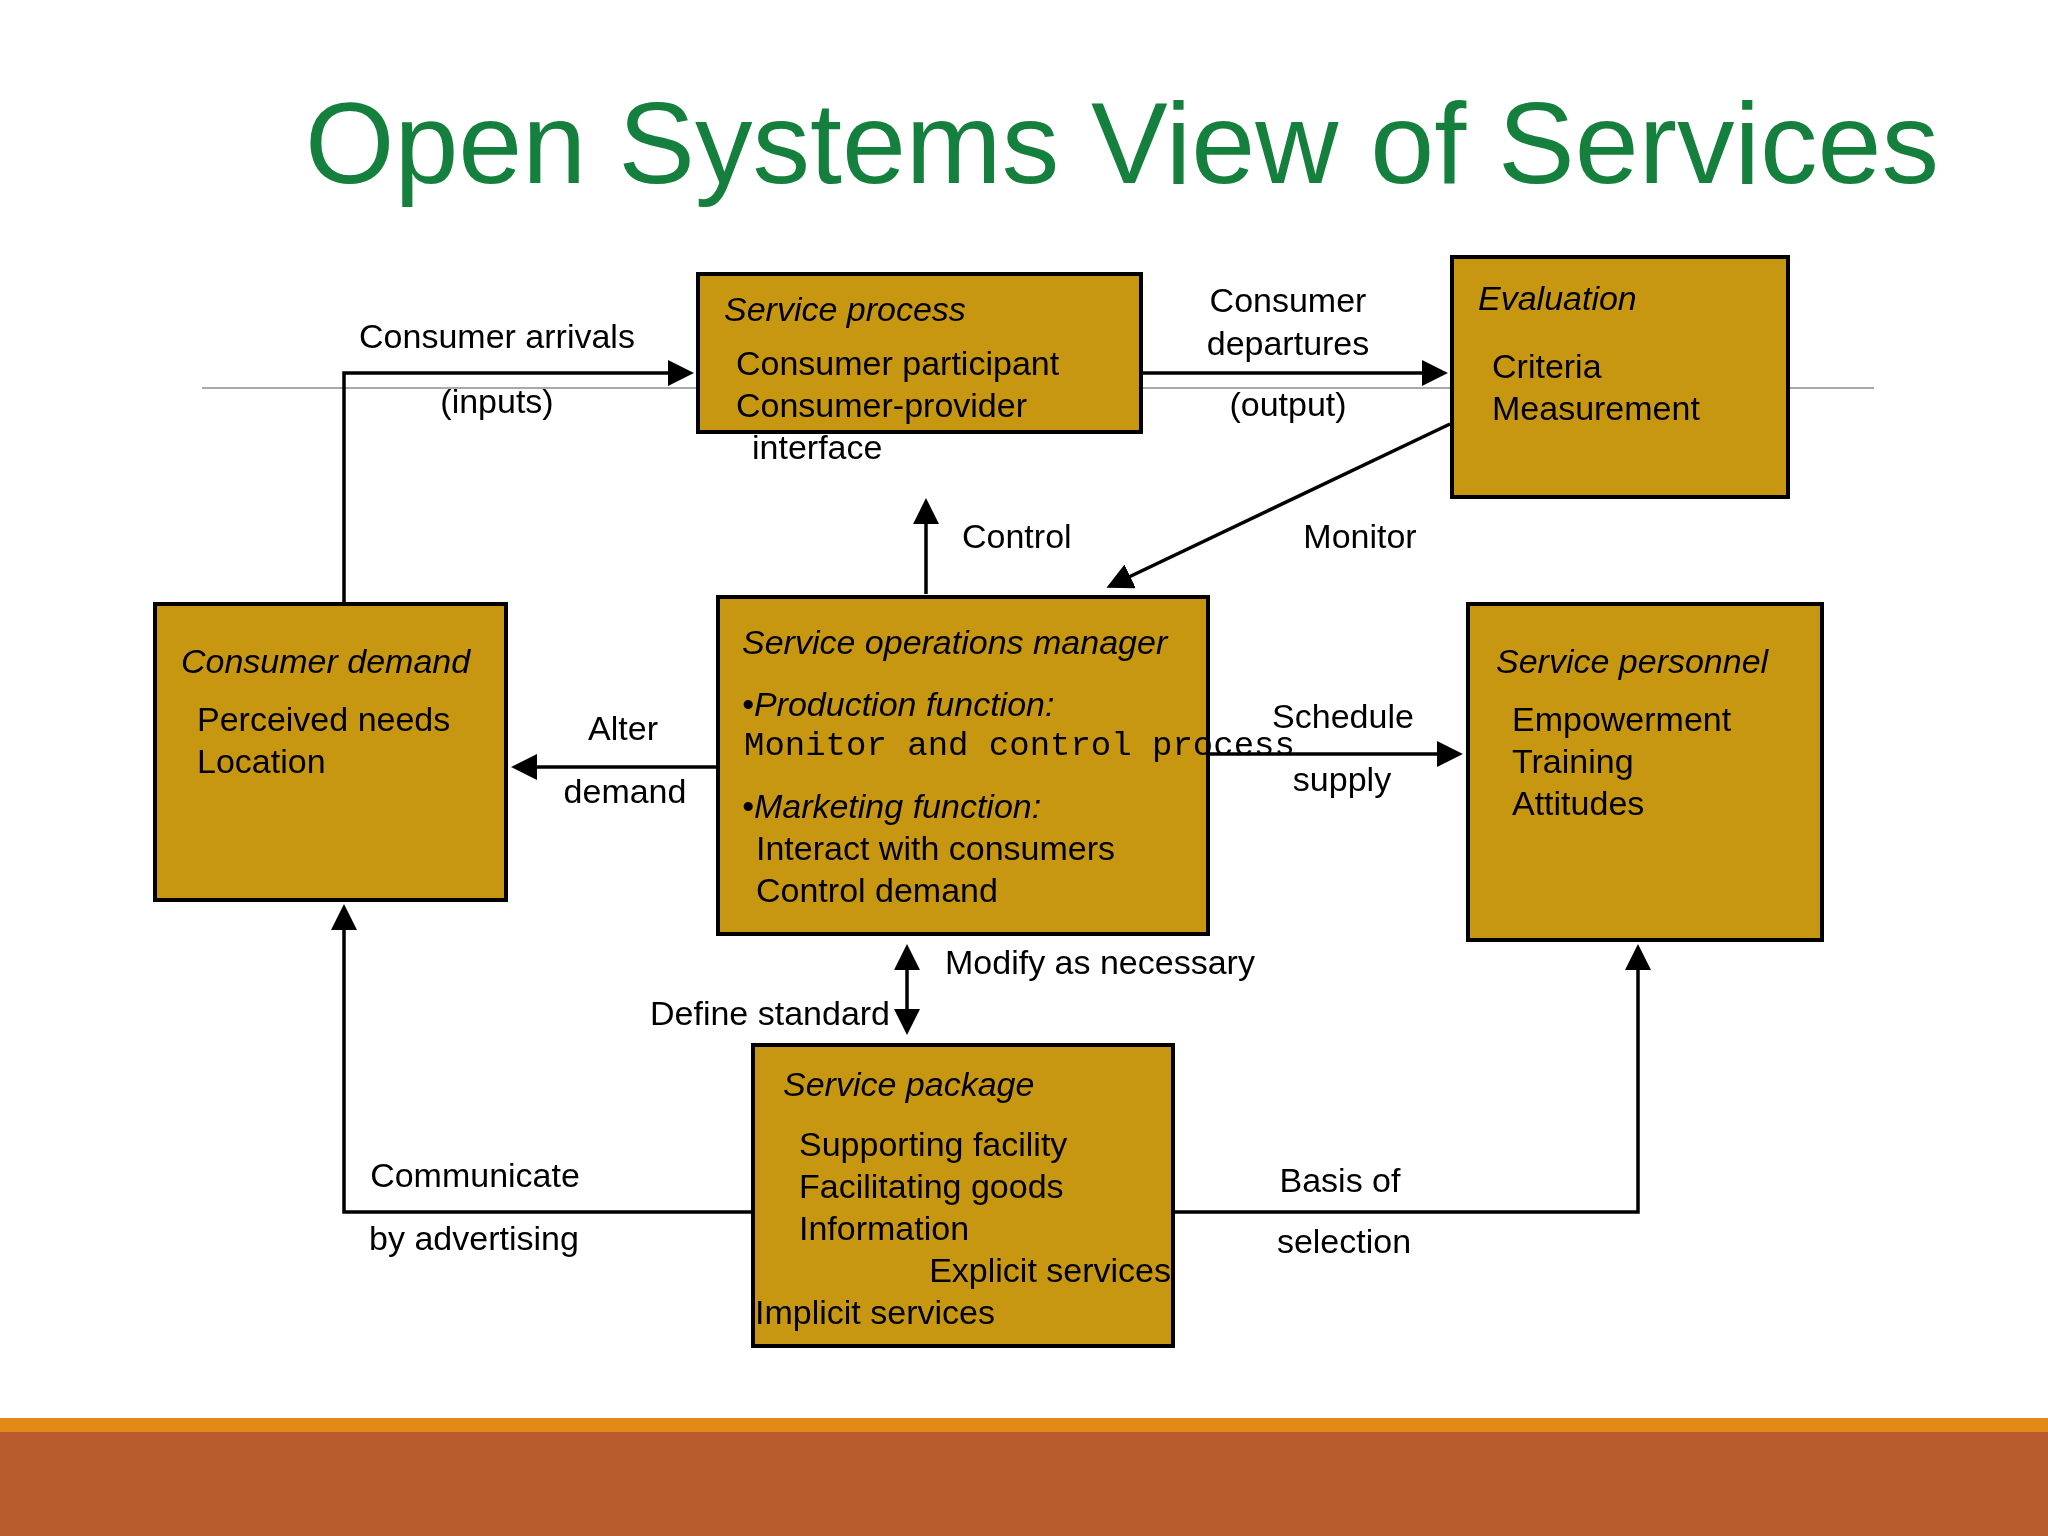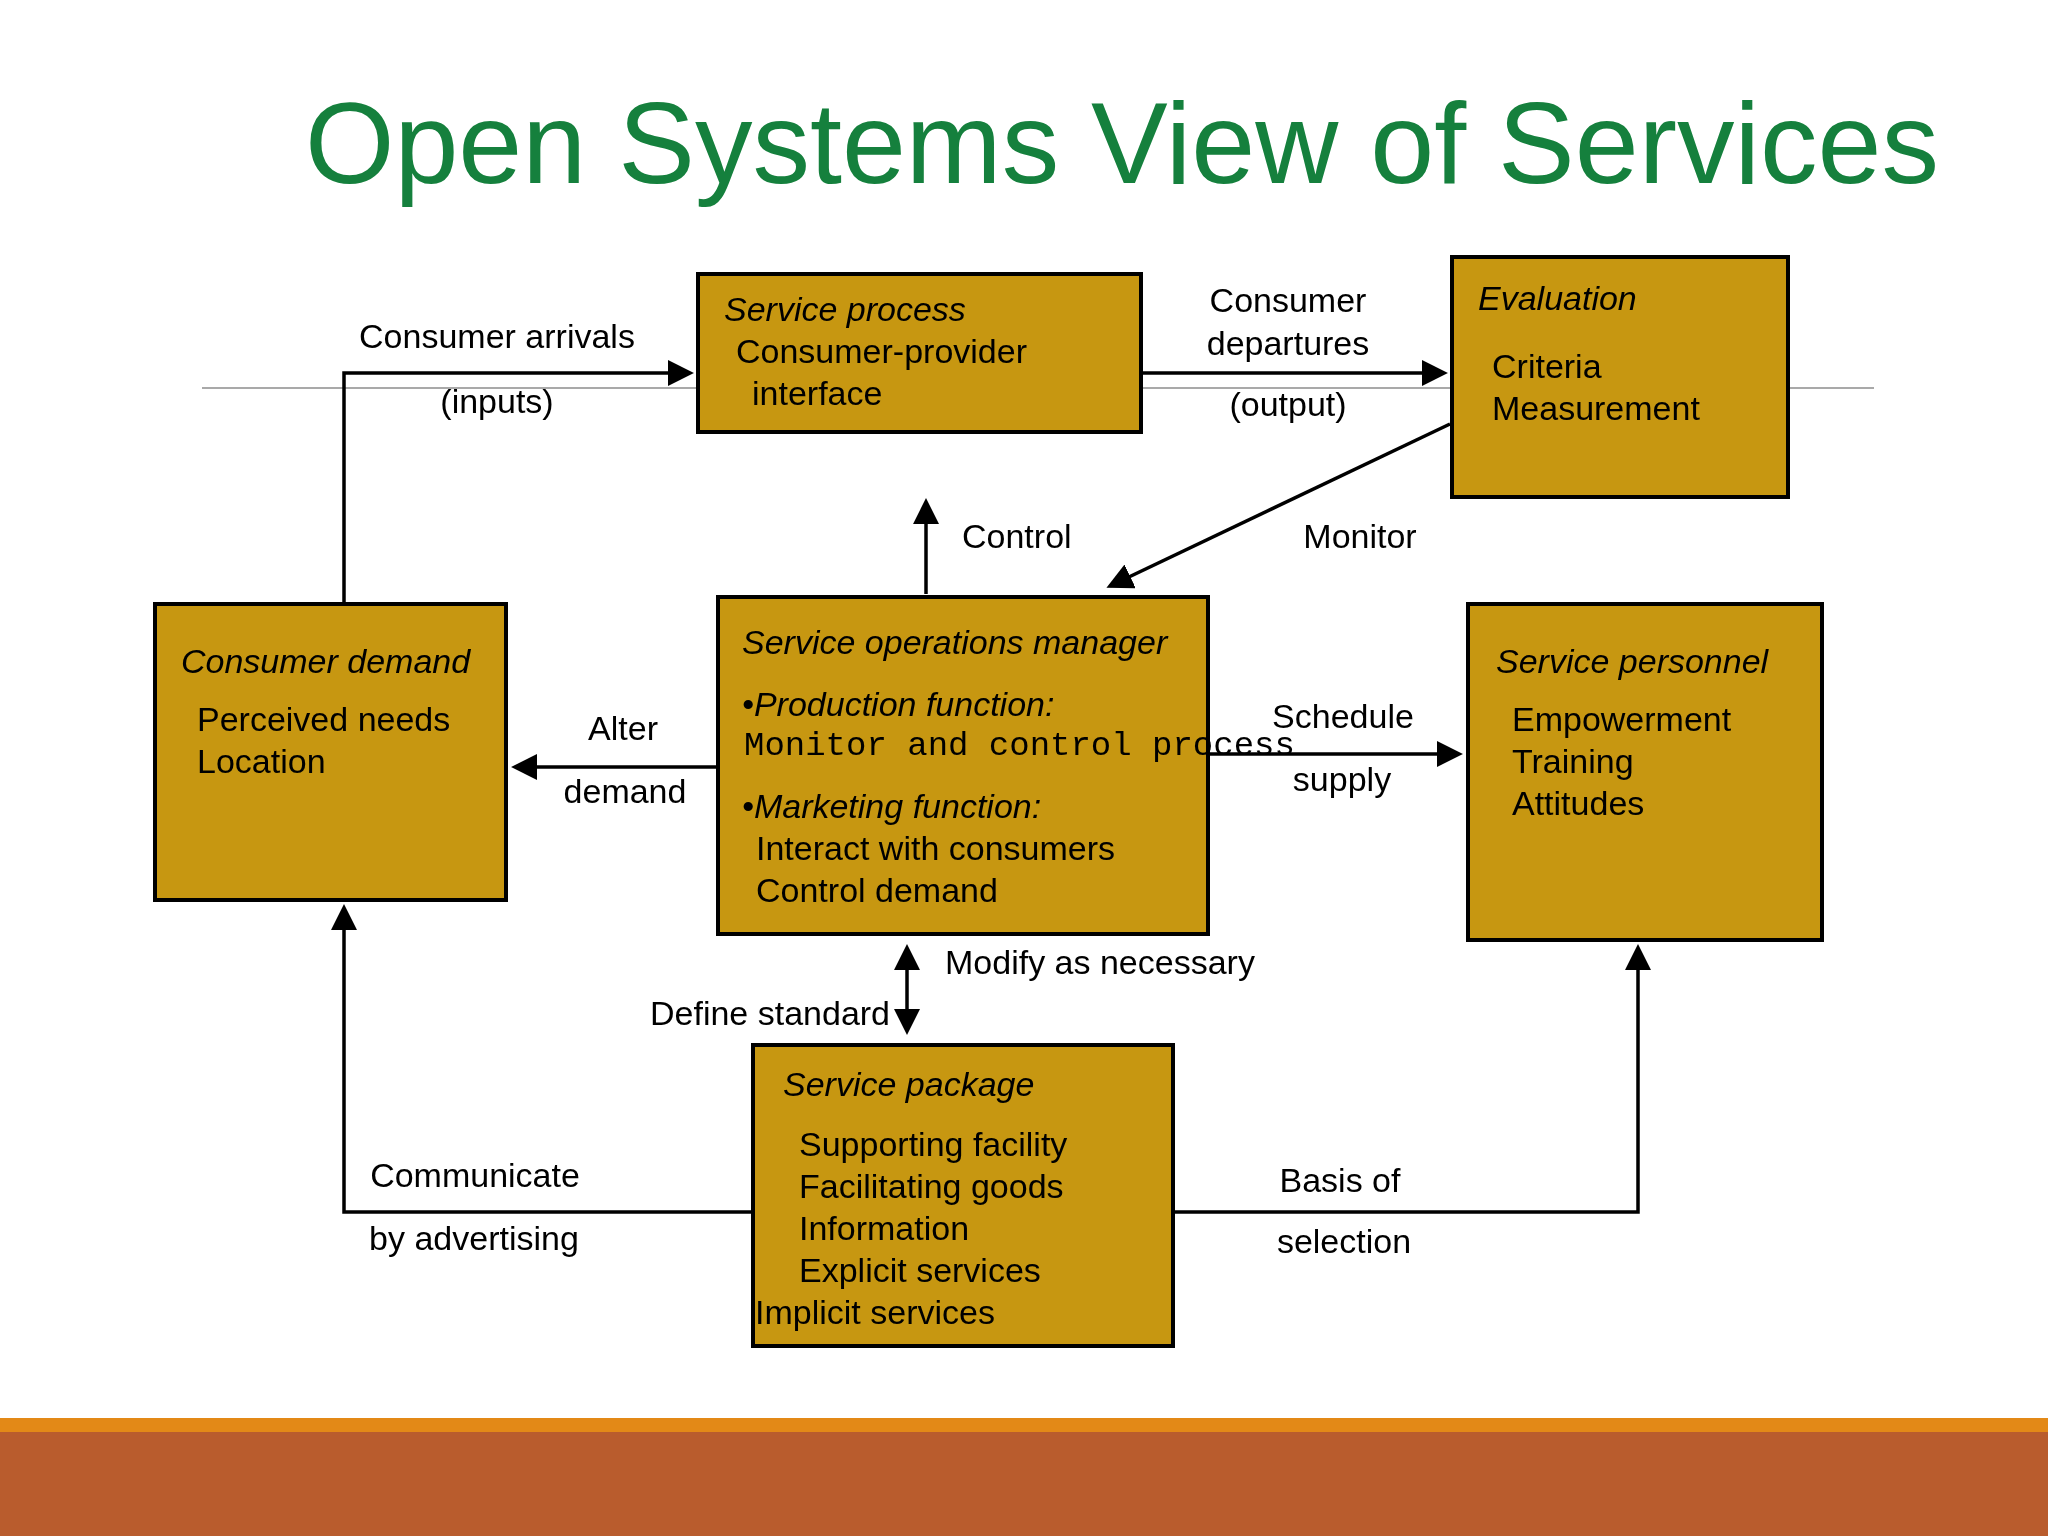--- a/index.html
+++ b/index.html
@@ -84,20 +84,21 @@
 
     <polyline points="751,1212 344,1212 344,908" fill="none" stroke="#000" stroke-width="3.5" marker-end="url(#ah)"></polyline>
 
     <polyline points="1175,1212 1638,1212 1638,948" fill="none" stroke="#000" stroke-width="3.5" marker-end="url(#ah)"></polyline>
   </svg>
 
   <div class="slide-title">Open Systems View of Services</div>
 
   <div class="box" style="left:696px;top:272px;width:447px;height:162px;">
     <div class="box-title" style="margin:12px 0 0 24px;">Service process</div>
+    <div class="box-line" style="margin:12px 0 0 36px;">Consumer participant</div>
     <div class="box-line" style="margin-left:36px;">Consumer-provider</div>
     <div class="box-line" style="margin-left:52px;">interface</div>
   </div>
 
   <div class="box" style="left:1450px;top:255px;width:340px;height:244px;">
     <div class="box-title" style="margin:18px 0 0 24px;">Evaluation</div>
     <div class="box-line" style="margin:26px 0 0 38px;">Criteria</div>
     <div class="box-line" style="margin-left:38px;">Measurement</div>
   </div>
 
@@ -121,21 +122,21 @@
     <div class="box-line" style="margin:16px 0 0 42px;">Empowerment</div>
     <div class="box-line" style="margin-left:42px;">Training</div>
     <div class="box-line" style="margin-left:42px;">Attitudes</div>
   </div>
 
   <div class="box" style="left:751px;top:1043px;width:424px;height:305px;">
     <div class="box-title" style="margin:16px 0 0 28px;">Service package</div>
     <div class="box-line" style="margin:18px 0 0 44px;">Supporting facility</div>
     <div class="box-line" style="margin-left:44px;">Facilitating goods</div>
     <div class="box-line" style="margin-left:44px;">Information</div>
-    <div class="box-line" style="margin-left:44px;">Explicit services</div>
+    <div class="box-line" style="margin-left:20px;text-align:right;">Explicit services</div>
     <div class="box-line" style="">Implicit services</div>
   </div>
 
   <div class="lbl ctr" style="left:497px;top:316px;">Consumer arrivals</div>
   <div class="lbl ctr" style="left:497px;top:381px;">(inputs)</div>
   <div class="lbl ctr" style="left:1288px;top:280px;">Consumer</div>
   <div class="lbl ctr" style="left:1288px;top:323px;">departures</div>
   <div class="lbl ctr" style="left:1288px;top:384px;">(output)</div>
   <div class="lbl" style="left:962px;top:516px;">Control</div>
   <div class="lbl ctr" style="left:1360px;top:516px;">Monitor</div>

